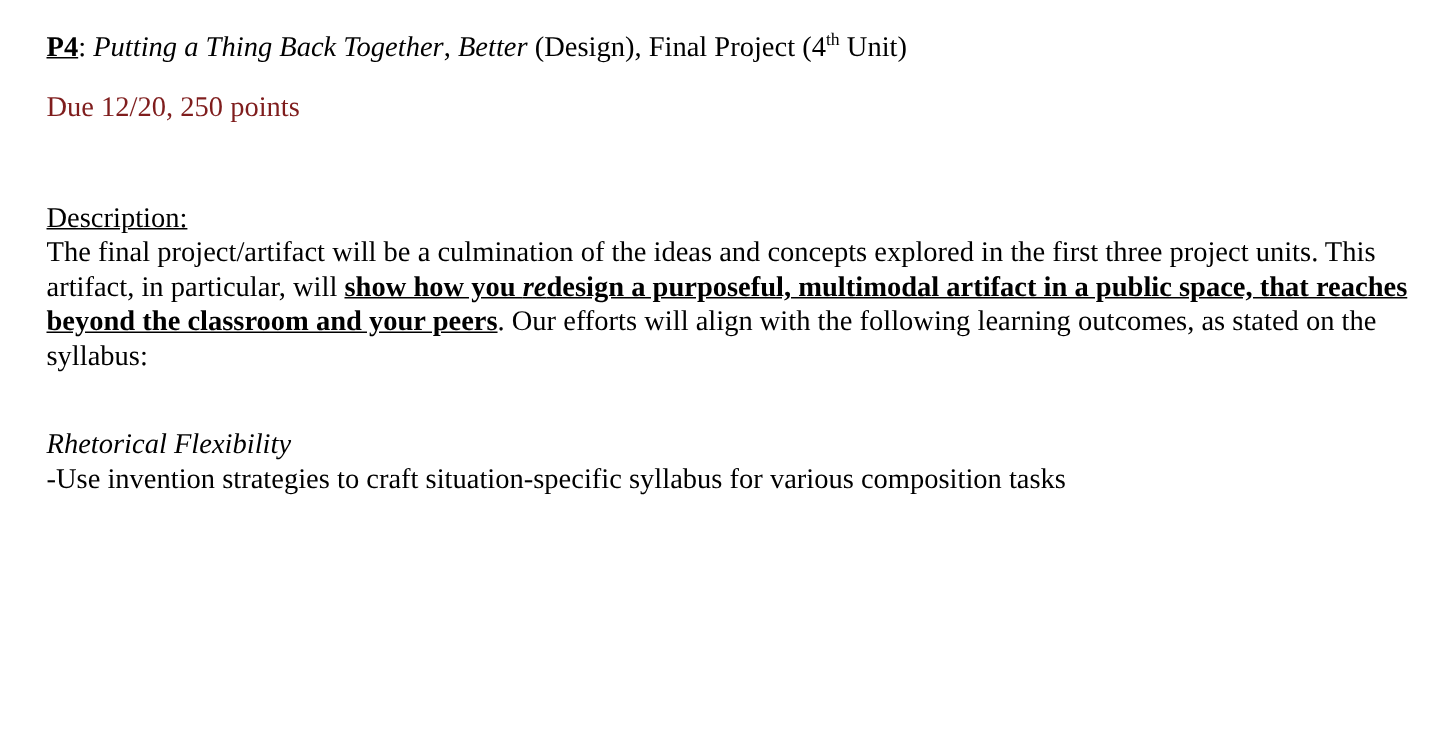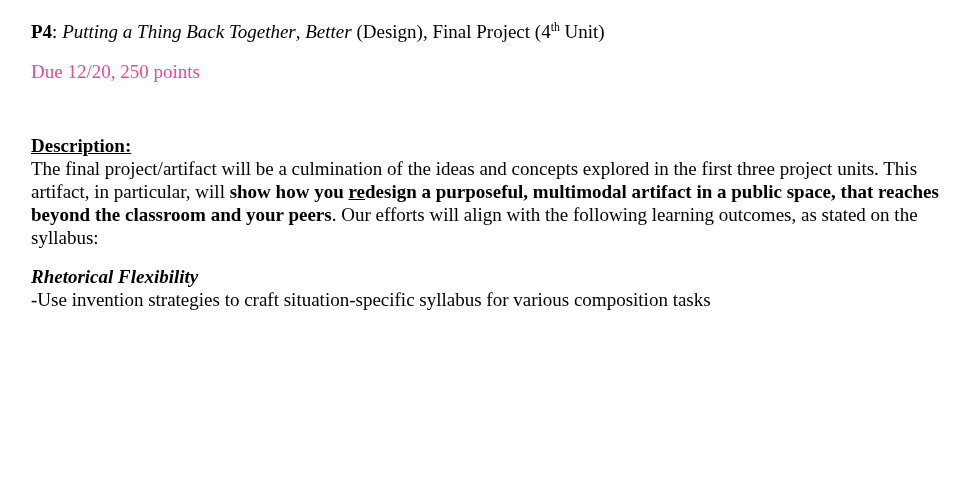--- a/index.html
+++ b/index.html
@@ -41,39 +41,41 @@
   }
   .spacer {
     height: 17px;
   }
   .spacer-sm {
     height: 16px;
   }
   .title-line {
     margin-bottom: 0;
   }
-  .b { font-weight: bold; }
+  .b { font-weight: bold; text-decoration: underline; }
   .i { font-style: italic; margin-top: 39px; }
-  .u { text-decoration: underline; font-weight: bold; }
+  .u { text-decoration: underline; }
   .biu {
     font-weight: bold;
+    font-style: italic;
     text-decoration: underline;
   }
-  .red { color: #ec4899; }
+  .red { color: #7f1d1d; }
   sup {
     font-size: 0.62em;
     vertical-align: super;
     line-height: 0;
   }
   .para {
     text-align: left;
   }
   .heading-sub {
-    font-weight: bold;
+    font-weight: normal;
     font-style: italic;
+    margin-top: 20px;
   }
   .bullet {
     padding-left: 7px;
     text-indent: -7px;
   }
 </style>
 </head>
 <body>
 
 <div class="page">

